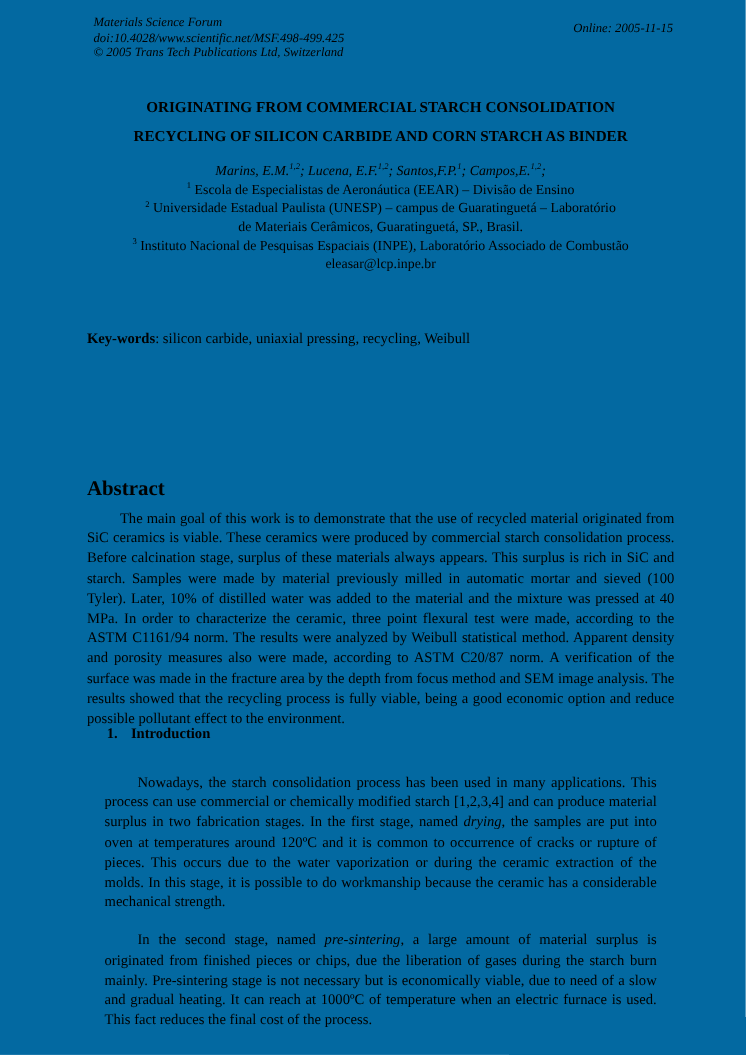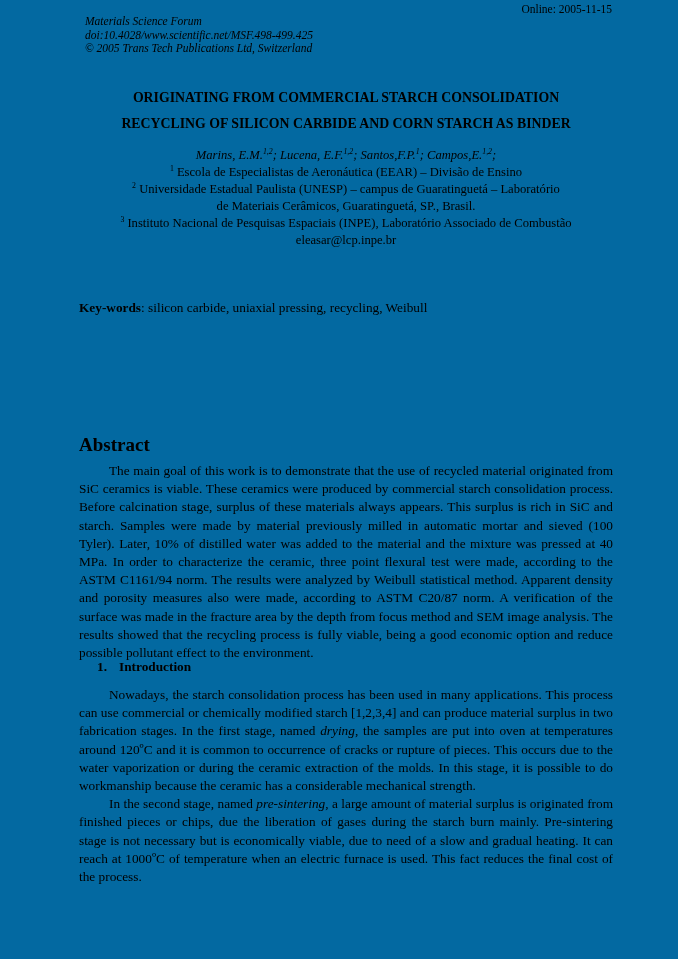--- a/index.html
+++ b/index.html
@@ -16,21 +16,22 @@
   .header-left {
     position: absolute;
     left: 85px; top: 15px;
     font-style: italic;
     font-size: 11.5px;
     line-height: 13.5px;
     white-space: nowrap;
   }
   .header-right {
     position: absolute;
-    right: 66px; top: 3px;
+    right: 66px; top: 20px;
+    font-style: italic;
     font-size: 11.5px;
     white-space: nowrap;
   }
   
   .title-block {
     position: absolute;
     left: 79px; top: 85px; width: 534px;
     text-align: center;
     font-weight: bold;
     font-size: 13.8px;
@@ -74,21 +75,21 @@
     font-size: 13.3px; font-weight: bold;
   }
   .intro-heading .num { display: inline-block; margin-right: 12px; }
   .intro-body {
     position: absolute;
     left: 79px; top: 686px; width: 534px;
     font-size: 13.3px;
     line-height: 18.2px;
     text-align: justify;
   }
-  .intro-body p { margin: 0; text-indent: 30px; }
+  .intro-body p { margin: 16px; text-indent: 30px; }
   .em { font-style: italic; }
 </style>
 </head>
 <body>
 
 <div class="page">
 
   <div class="header-left">
     <div>Materials Science Forum</div>
     <div>doi:10.4028/www.scientific.net/MSF.498-499.425</div>

